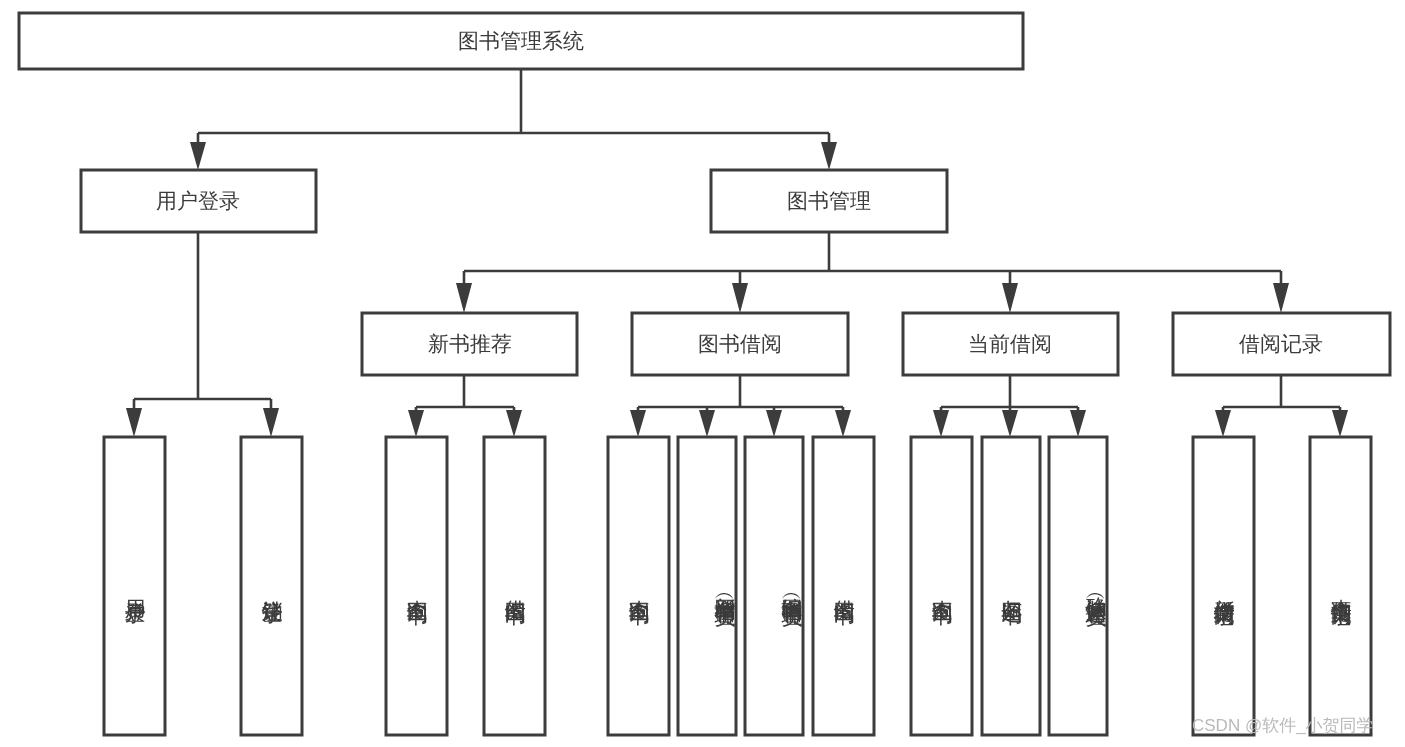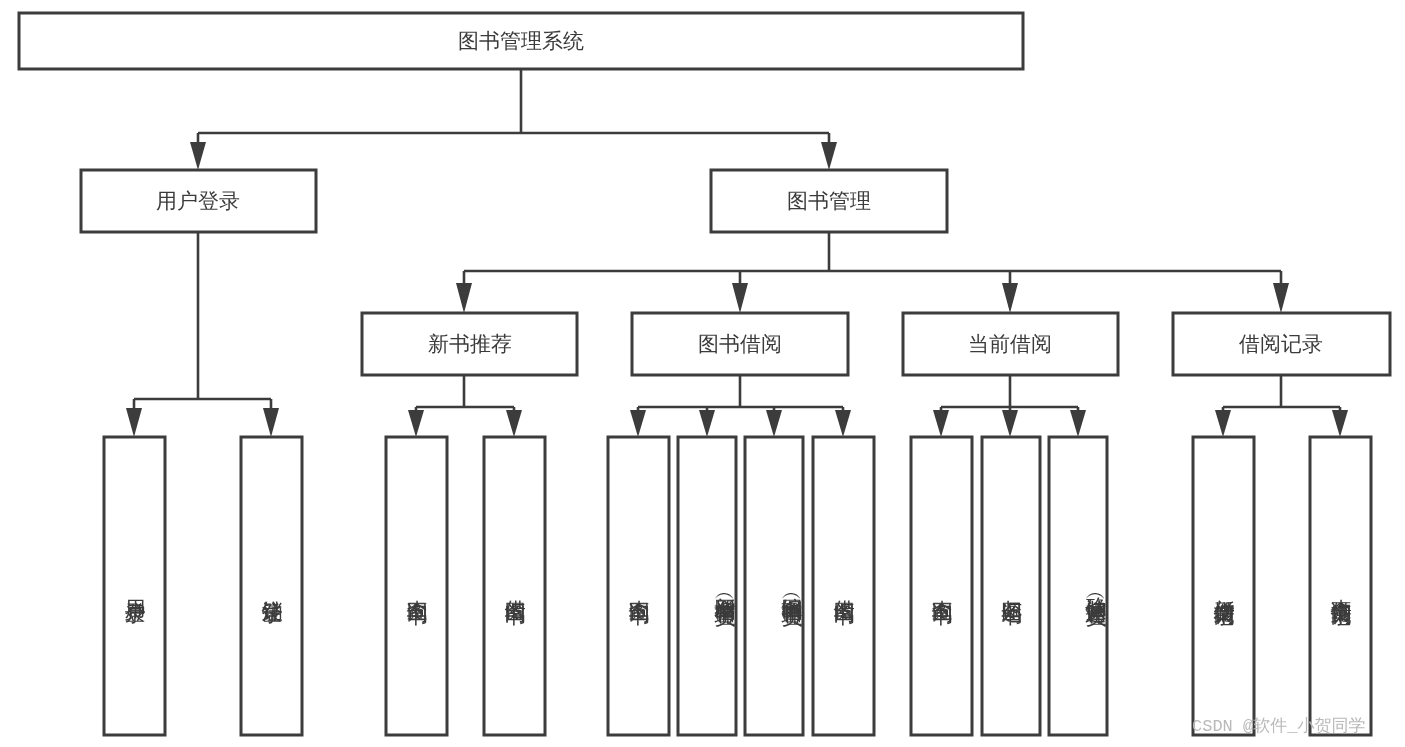--- a/index.html
+++ b/index.html
@@ -65,21 +65,21 @@
   }
   .vlabel.top-aligned {
     align-items: flex-start;
     padding-top: 2px;
     box-sizing: border-box;
   }
   .watermark {
     position: absolute;
     left: 1192px;
     top: 714px;
-    font-family: Liberation Mono, monospace;
+    font-family: Liberation Sans, sans-serif;
     font-size: 17px;
     color: #b9b9b9;
     white-space: nowrap;
     pointer-events: none;
   }
 </style>
 </head>
 <body>
 
 <div id="diagram-root">

